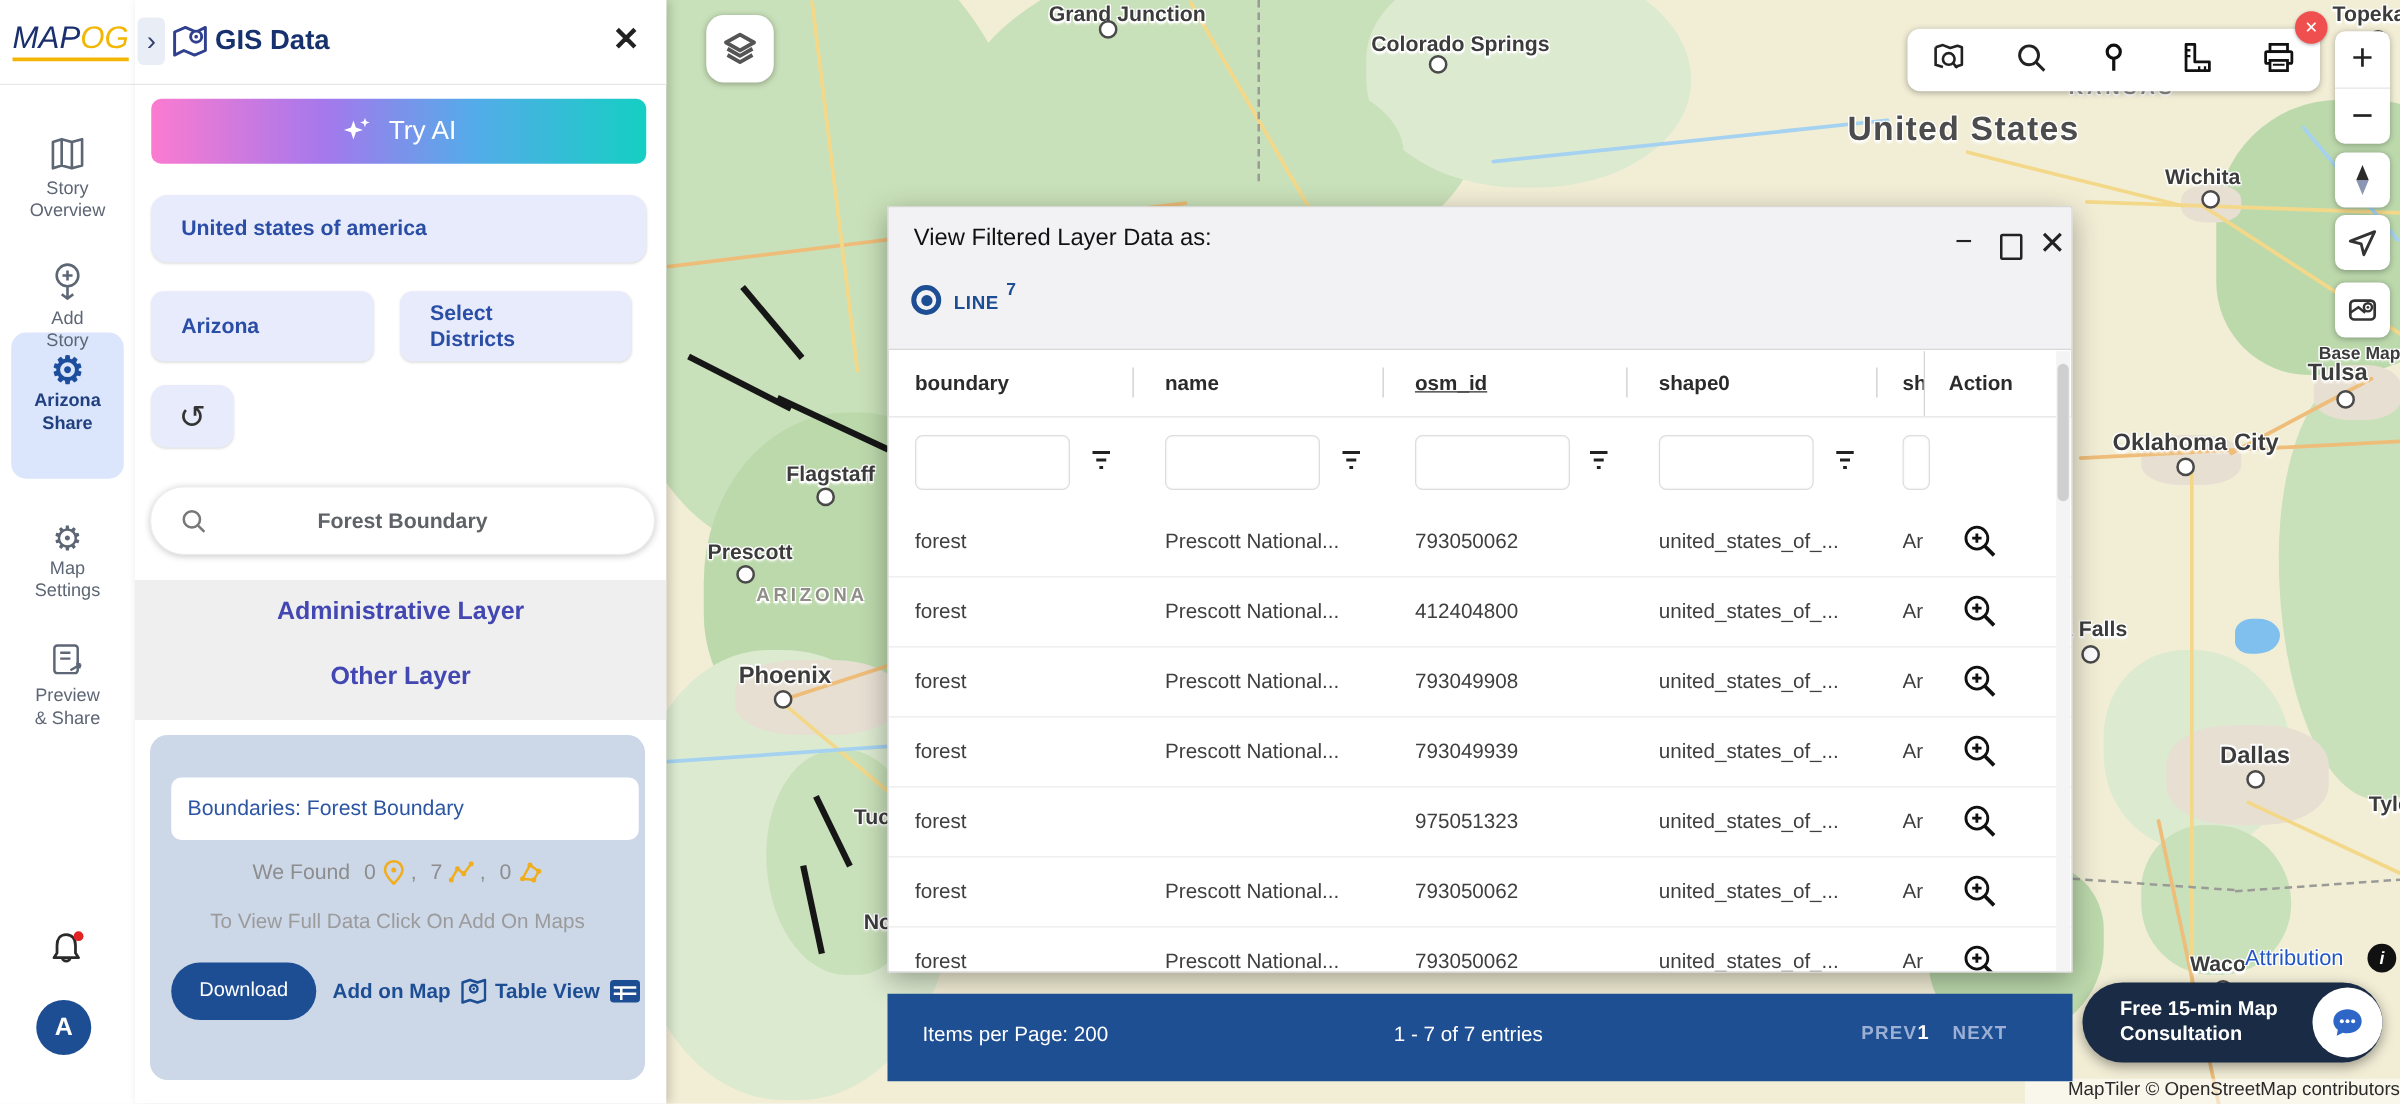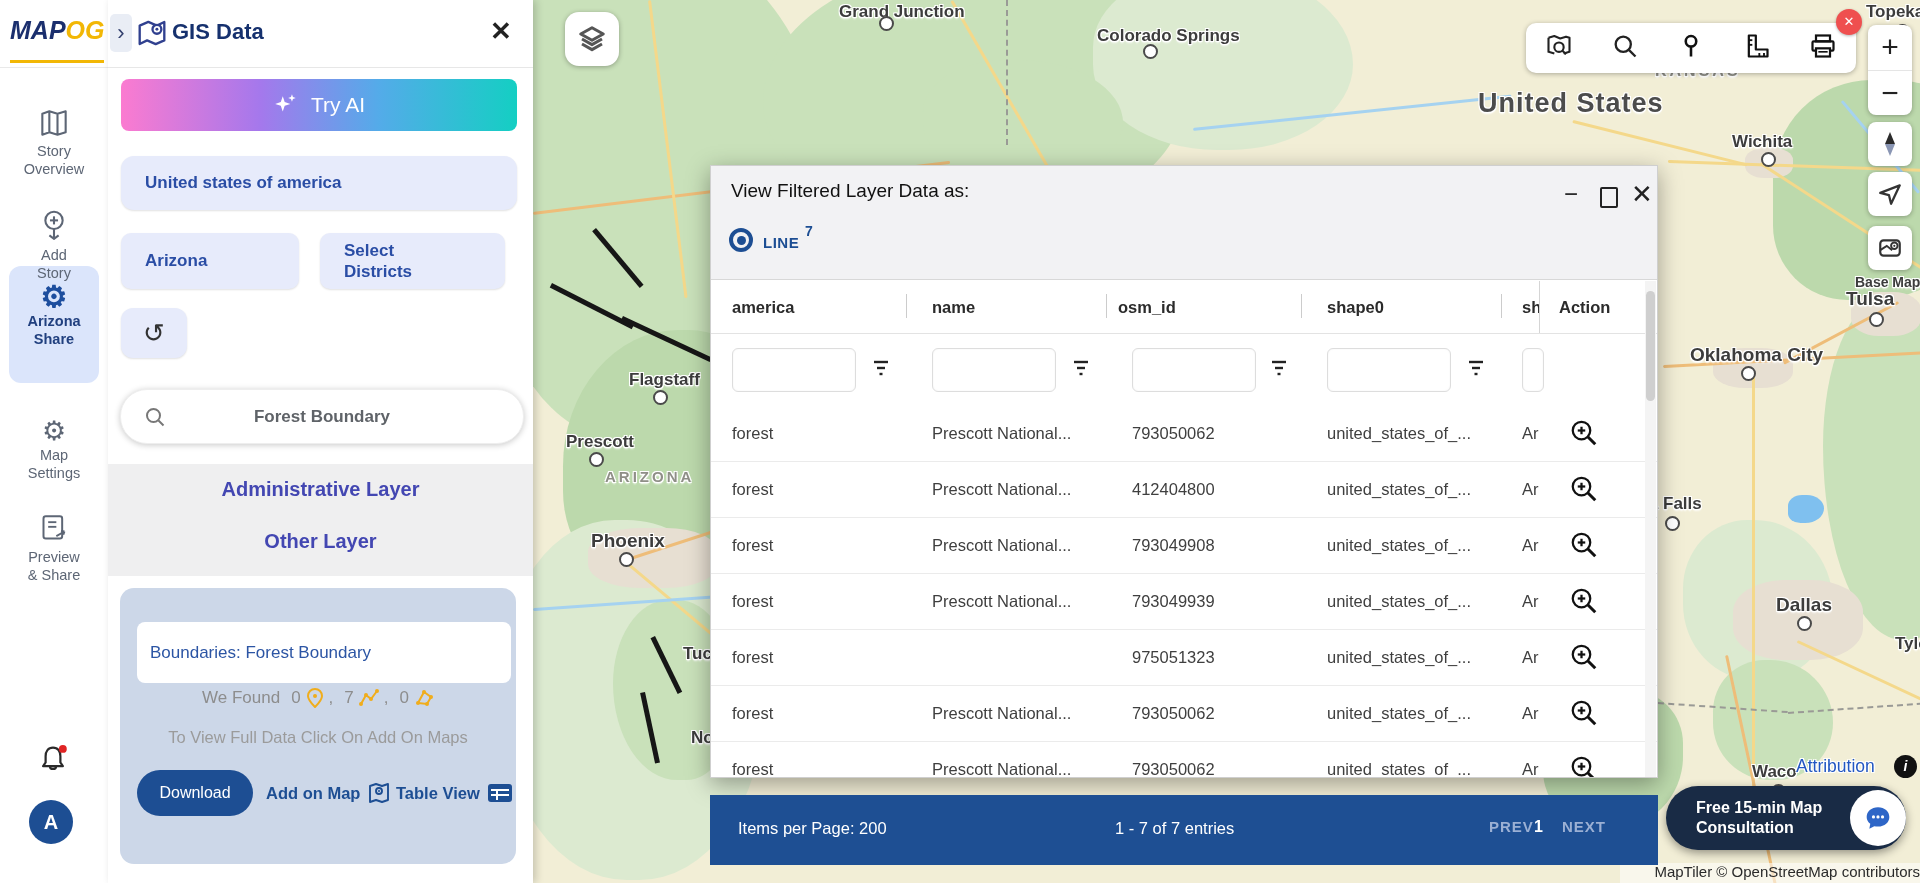--- a/index.html
+++ b/index.html
@@ -20,21 +20,21 @@
   .blackline{position:absolute; height:5px; background:#161616; transform-origin:0 0; z-index:3;}
   .map-label{position:absolute; color:#3c3c3c; font-weight:bold; font-size:17px; white-space:nowrap; z-index:4;
     text-shadow:1px 1px 0 #fff,-1px -1px 0 #fff,1px -1px 0 #fff,-1px 1px 0 #fff,0 2px 2px #fff;}
   .map-label.region{color:#8f8f87; font-weight:bold; letter-spacing:3px; font-size:16px;}
   .map-label.country{color:#4c4c4c; font-size:27px; letter-spacing:1px;}
   .marker{position:absolute; width:11px; height:11px; background:#fff; border:2.5px solid #4a4a4a; border-radius:50%; z-index:4;}
   .mapbtn{position:absolute; background:#fff; border-radius:10px; box-shadow:0 1px 5px rgba(0,0,0,.3); display:flex; align-items:center; justify-content:center; z-index:10;}
 
   
   .sidebar{left:0; top:0; width:108px; height:883px; background:#fff; border-right:1px solid #ececec; z-index:20;}
-  .logo{position:absolute; left:10px; top:16px; font-size:25px; font-weight:bold; font-style:italic; letter-spacing:0; border-bottom:3px solid #f2b705; padding-bottom:15px;}
+  .logo{position:absolute; left:10px; top:16px; font-size:25px; font-weight:normal; font-style:italic; letter-spacing:0; border-bottom:3px solid #f2b705; padding-bottom:1px;}
   .logo .m{color:#1b2f6e;} .logo .og{color:#f2b705;}
   .side-sep{position:absolute; left:0; top:67px; width:108px; border-bottom:1px solid #e9e9e9;}
   .nav-item{position:absolute; left:0; width:108px; text-align:center; color:#5d6675; font-size:14.5px; line-height:18px;}
   .nav-item .ic{display:block; margin:0 auto 6px auto;}
   .active-tile{position:absolute; left:9px; top:266px; width:90px; height:117px; background:#dbe5fb; border-radius:12px;}
   .nav-item.active{color:#21407f; font-weight:bold;}
   .gearglyph{font-style:normal; font-size:30px; line-height:30px;}
 
   
   .panel{left:108px; top:0; width:425px; height:883px; background:#fff; box-shadow:3px 0 8px rgba(0,0,0,.18); z-index:21;}
@@ -44,21 +44,21 @@
   .close-x{position:absolute; left:382px; top:16px; font-size:26px; color:#222; font-weight:bold;}
   .tryai{position:absolute; left:13px; top:79px; width:396px; height:52px; border-radius:8px;
      background:linear-gradient(90deg,#fb7bd0 0%,#a578ec 35%,#54abe9 65%,#14cfc3 100%);
      color:#fff; font-size:21px; display:flex; align-items:center; justify-content:center; gap:12px;}
   .lavbox{position:absolute; background:#e7ebfb; border-radius:13px; color:#2a4da5; font-weight:bold; font-size:17px; display:flex; align-items:center; box-shadow:0 1px 2px rgba(0,0,0,.12);}
   .searchpill{position:absolute; left:12px; top:389px; width:402px; height:53px; background:#fff; border:1px solid #eee; border-radius:27px; box-shadow:0 1px 6px rgba(0,0,0,.22); display:flex; align-items:center;}
   .searchtext{flex:1; text-align:center; color:#5f6368; font-size:17px;font-weight:bold;}
   .graysec{position:absolute; left:0; top:464px; width:425px; height:112px; background:#efeff0;}
   .seclink{position:absolute; width:425px; text-align:center; color:#4347b2; font-weight:bold; font-size:20px;}
   .card{position:absolute; left:12px; top:588px; width:396px; height:276px; background:#ccd7e8; border-radius:14px;}
-  .card-inner{position:absolute; left:17px; top:34px; width:361px; height:61px; background:#fff; border-radius:8px; display:flex; align-items:center; padding-left:13px; color:#2c55a4; font-size:17px;}
+  .card-inner{position:absolute; left:17px; top:34px; width:361px; height:50px; background:#fff; border-radius:8px; display:flex; align-items:center; padding-left:13px; color:#2c55a4; font-size:17px;}
   .foundline{position:absolute; left:0; top:100px; width:396px; display:flex; align-items:center; justify-content:center; gap:5px; color:#8d8d8d; font-size:17px;}
   .hint{position:absolute; left:0; top:140px; width:396px; text-align:center; color:#9b9b9b; font-size:16.5px;}
   .dl-btn{position:absolute; left:17px; top:182px; width:116px; height:46px; background:#1d4e93; border-radius:23px; color:#fff; font-size:16px; display:flex; align-items:center; justify-content:center;}
   .cardlink{position:absolute; top:182px; height:46px; display:flex; align-items:center; gap:7px; color:#1d4e93; font-size:16.5px; font-weight:bold;}
 
   
   .dialog{left:710px; top:165px; width:948px; height:613px; background:#fff; z-index:30; box-shadow:0 6px 22px rgba(0,0,0,.35); border:1px solid #cfcfcf; box-sizing:border-box;}
   .dlg-head{position:absolute; left:0; top:0; width:100%; height:113px; background:#f2f2f4; border-bottom:1px solid #d8d8d8;}
   .dlg-title{position:absolute; left:20px; top:14px; font-size:19px; color:#111;}
   .winctl{position:absolute; top:16px; color:#222; font-size:24px; line-height:24px;}
@@ -424,23 +424,23 @@
         <div style="width:14px;height:17px;border:2.5px solid #222;border-radius:2px;"></div>
       </div>
       <div class="winctl" style="left:920px;font-size:26px;"><span>✕</span></div>
       <div class="radio-outer">
           <div class="radio-dot"></div>
         </div>
       <div class="radio-lab">LINE</div>
       <div class="radio-sup">7</div>
     </div>
 
-    <div class="th" style="left:21px;">america</div>
+    <div class="th" style="left:21px;">boundary</div>
     <div class="th" style="left:221px;">name</div>
-    <div class="th" style="left:407px;">osm_id</div>
+    <div class="th" style="left:421px;text-decoration:underline;">osm_id</div>
     <div class="th" style="left:616px;">shape0</div>
     <div class="th" style="left:811px;width:17px;overflow:hidden;">sh</div>
     <div class="th" style="left:848px;">Action</div>
     <div class="colsep" style="left:195px;"></div>
     <div class="colsep" style="left:395px;"></div>
     <div class="colsep" style="left:590px;"></div>
     <div class="colsep" style="left:790px;"></div>
     <div class="actdiv"></div>
 
     <div class="filterrow">

